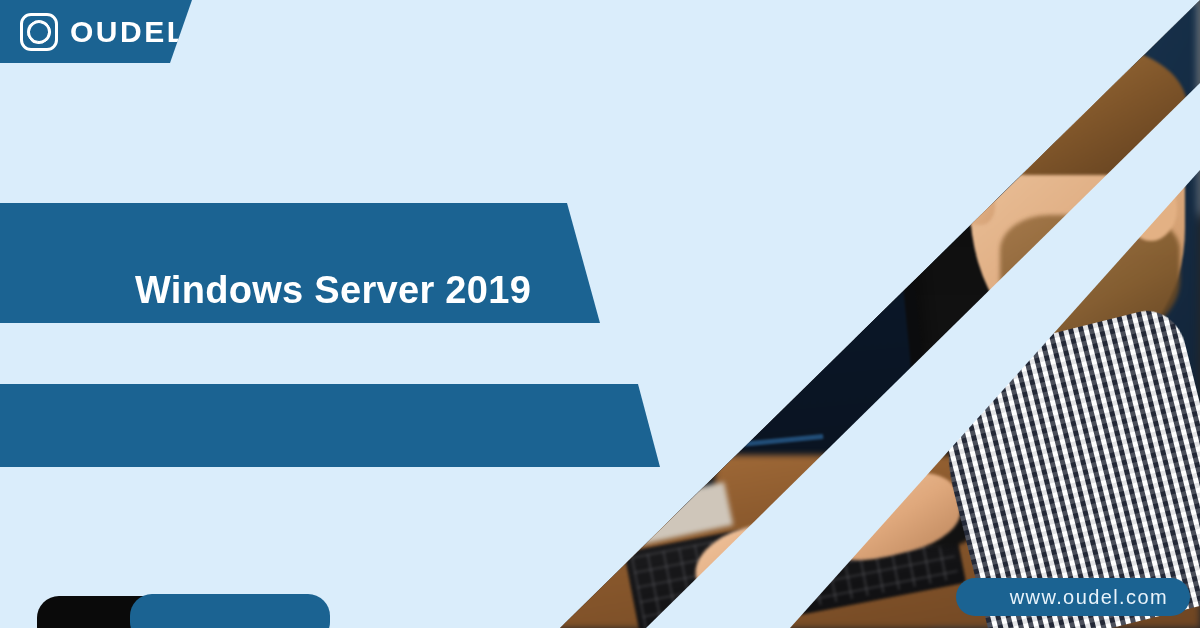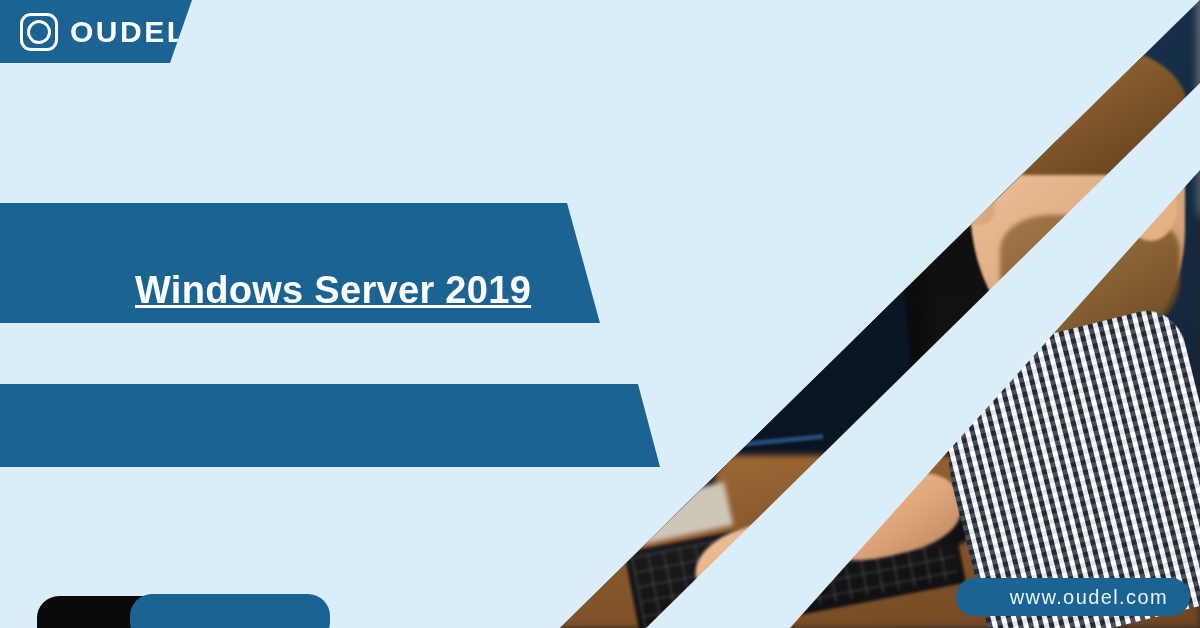--- a/index.html
+++ b/index.html
@@ -321,21 +321,20 @@
     align-items: flex-end;
     padding: 0 0 14px 135px;
     box-sizing: border-box;
   }
   .title-top-text {
     color: #ffffff;
     font-size: 38px;
     font-weight: bold;
     line-height: 1;
     letter-spacing: .3px;
-    text-decoration: underline;
   }
   .title-band {
     position: absolute;
     left: 122px; top: 324px; width: 428px; height: 57px;
     background: #d2e9fa;
     border-radius: 8px 3px 3px 8px;
     display: flex;
     align-items: center;
     padding-left: 16px;
     box-sizing: border-box;

